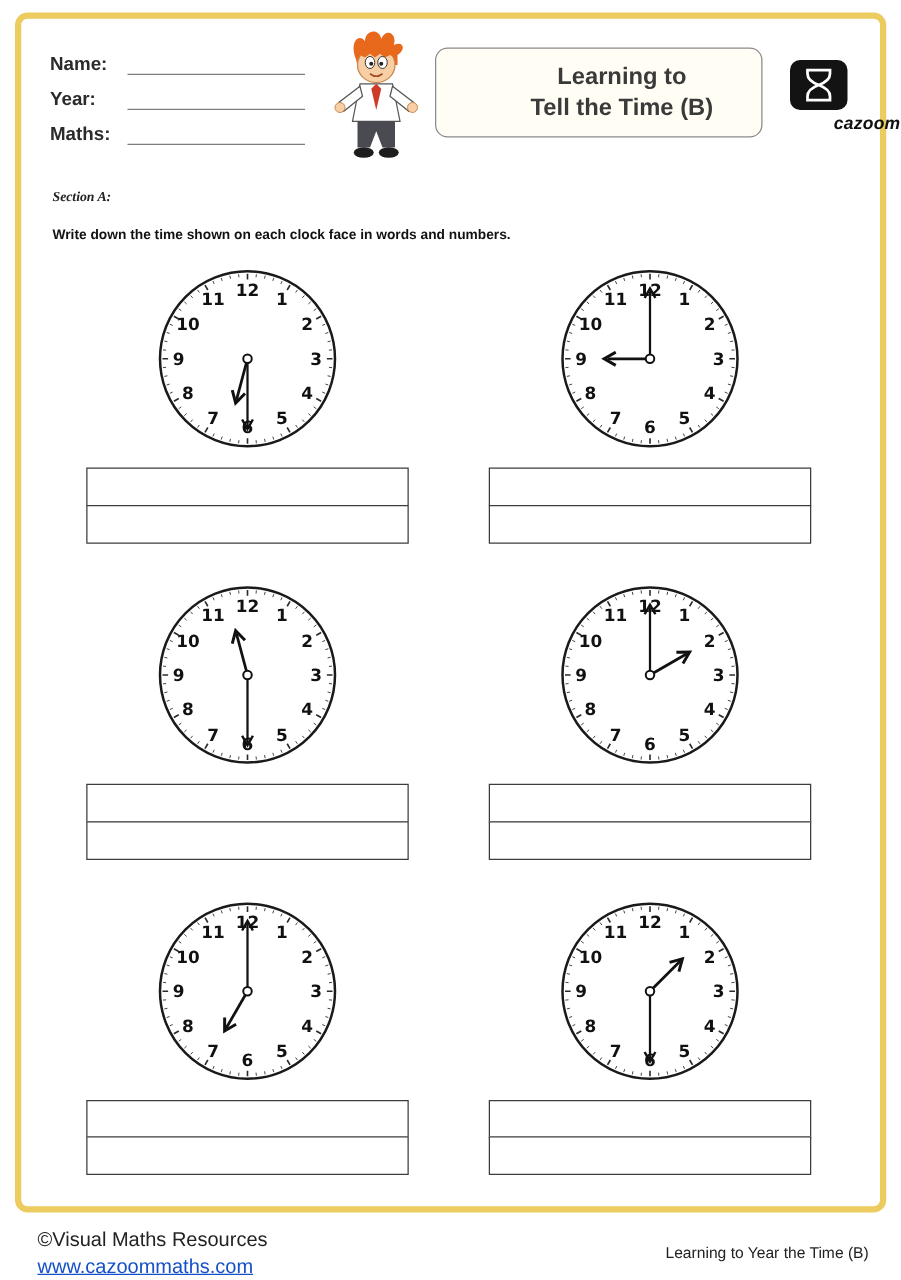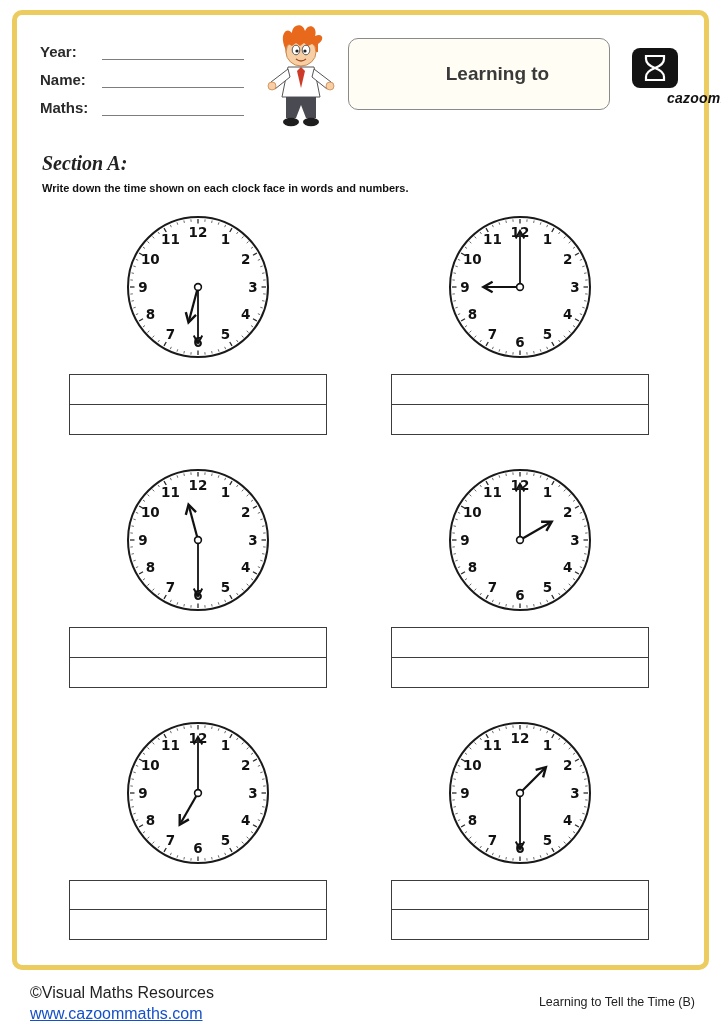--- a/index.html
+++ b/index.html
@@ -31,21 +31,21 @@
   .logo { position:absolute; left:620px; top:48px; width:70px; text-align:center; }
   .logo-square {
     width:46px; height:40px; background:#131313; border-radius:8px; margin:0 auto;
     display:flex; align-items:center; justify-content:center;
   }
   .logo-text { font-size:14px; font-weight:bold; font-style:italic; color:#111; margin-top:2px; letter-spacing:.2px;margin-left:47px; }
   
   .section-heading {
     position:absolute; left:42px; top:152px;
     font-family:"Liberation Serif", serif; font-style:italic; font-weight:bold;
-    font-size:20px; color:#222;
+    font-size:11px; color:#222;
   }
   .instruction {
     position:absolute; left:42px; top:182px;
     font-weight:bold; font-size:11px; color:#111;
   }
   
   .grid {
     position:absolute; left:69px; top:212px; width:580px;
     display:grid; grid-template-columns:258px 258px; column-gap:64px; row-gap:30px;
   }
@@ -60,25 +60,25 @@
   .footer-right { position:absolute; right:26px; top:995px; font-size:12.5px; color:#222; }
 </style>
 </head>
 <body>
 
 <div class="page">
   <div class="frame" style="border-color: rgb(236, 203, 95);"></div>
 
   <div class="fields">
     <div class="field">
+      <span class="flabel">Name:</span>
+      <span class="fline"></span>
+    </div>
+    <div class="field">
       <span class="flabel">Year:</span>
-      <span class="fline"></span>
-    </div>
-    <div class="field">
-      <span class="flabel">Name:</span>
       <span class="fline"></span>
     </div>
     <div class="field">
       <span class="flabel">Maths:</span>
       <span class="fline"></span>
     </div>
   </div>
 
   <div class="mascot">
     <svg width="86" height="108" viewBox="0 0 86 108">
@@ -97,20 +97,21 @@
       <circle cx="72" cy="62" r="4" fill="#f8cfa4" stroke="#c98850" stroke-width="0.8"></circle>
       <path d="M43,43 L39,47 L43,64 L47,47 Z" fill="#ce3a28"></path>
       <path d="M28,73 L58,73 L58,94 L48,94 L43,81 L38,94 L28,94 Z" fill="#4a4a52"></path>
       <ellipse cx="33" cy="98" rx="8" ry="4.2" fill="#1d1d1d"></ellipse>
       <ellipse cx="53" cy="98" rx="8" ry="4.2" fill="#1d1d1d"></ellipse>
     </svg>
   </div>
 
   <div class="titlebox">
     <div>Learning to</div>
+    <div>Tell the Time (B)</div>
   </div>
 
   <div class="logo">
     <div class="logo-square">
       <svg width="28" height="30" viewBox="0 0 28 30">
         <path d="M5,3 H23 V6 C23,11 18,13.5 14,15 C18,16.5 23,19 23,24 V27 H5 V24 C5,19 10,16.5 14,15 C10,13.5 5,11 5,6 Z" fill="none" stroke="#ffffff" stroke-width="2.2"></path>
       </svg>
     </div>
     <div class="logo-text">cazoom!</div>
   </div>
@@ -652,14 +653,14 @@
         <div class="answer-box"></div>
         <div class="answer-box"></div>
       </div>
     </div>
   </div>
 
   <div class="footer-left">
     <div>©Visual Maths Resources</div>
     <a href="#" style="color: rgb(21, 80, 200);">www.cazoommaths.com</a>
   </div>
-  <div class="footer-right">Learning to Tell the Time (B)</div>
+  <div class="footer-right">Learning to Year the Time (B)</div>
 </div>
 
 </body></html>

